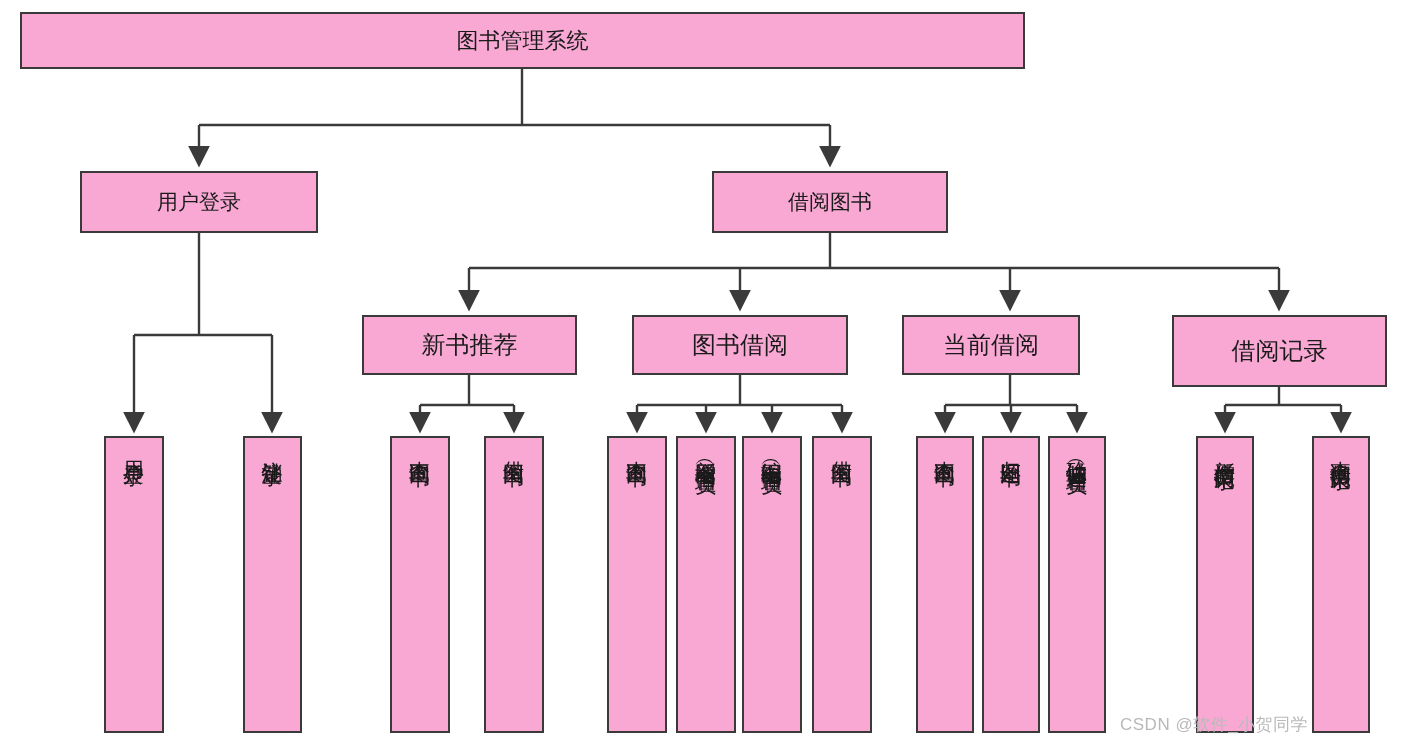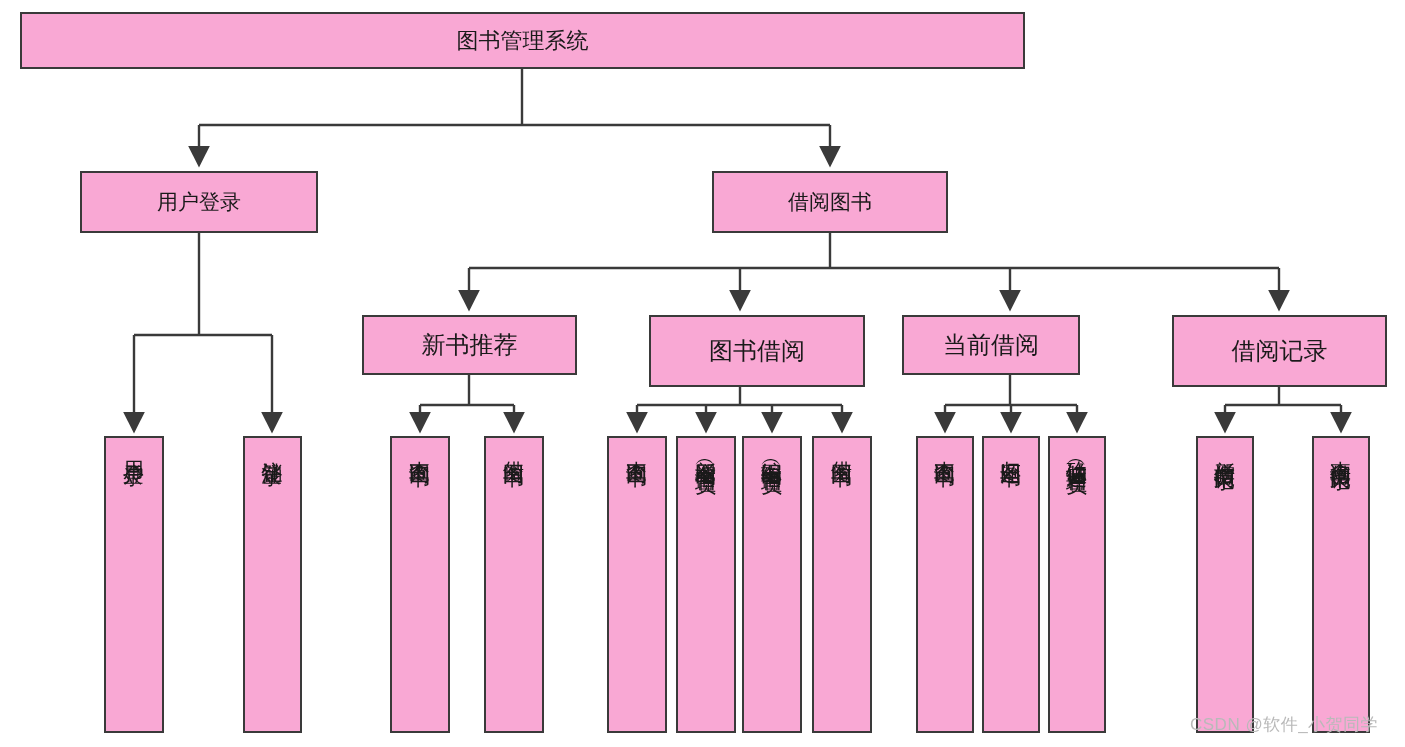--- a/index.html
+++ b/index.html
@@ -51,21 +51,21 @@
   }
   .node.leaf .lbl {
     writing-mode: vertical-rl;
     text-orientation: upright;
     font-size: 21px;
     letter-spacing: 2px;
     line-height: 1;
   }
   .watermark {
     position: absolute;
-    left: 1190px;
+    left: 1120px;
     top: 713px;
     font-size: 17px;
     color: #b9b9b9;
     white-space: nowrap;
     letter-spacing: 0.5px;
   }
 </style>
 </head>
 <body>
 
@@ -128,21 +128,21 @@
   <div class="node lvl1" style="left:80px; top:171px; width:238px; height:62px;">
     <span class="lbl">用户登录</span>
   </div>
   <div class="node lvl1" style="left:712px; top:171px; width:236px; height:62px;">
     <span class="lbl">借阅图书</span>
   </div>
 
   <div class="node lvl2" style="left:362px; top:315px; width:215px; height:60px;">
     <span class="lbl">新书推荐</span>
   </div>
-  <div class="node lvl2" style="left:649px; top:315px; width:216px; height:72px;">
+  <div class="node lvl2" style="left:632px; top:315px; width:216px; height:60px;">
     <span class="lbl">图书借阅</span>
   </div>
   <div class="node lvl2" style="left:902px; top:315px; width:178px; height:60px;">
     <span class="lbl">当前借阅</span>
   </div>
   <div class="node lvl2" style="left:1172px; top:315px; width:215px; height:72px;">
     <span class="lbl">借阅记录</span>
   </div>
 
   <div class="node leaf" style="left:104px; top:436px; width:60px; height:297px;">

